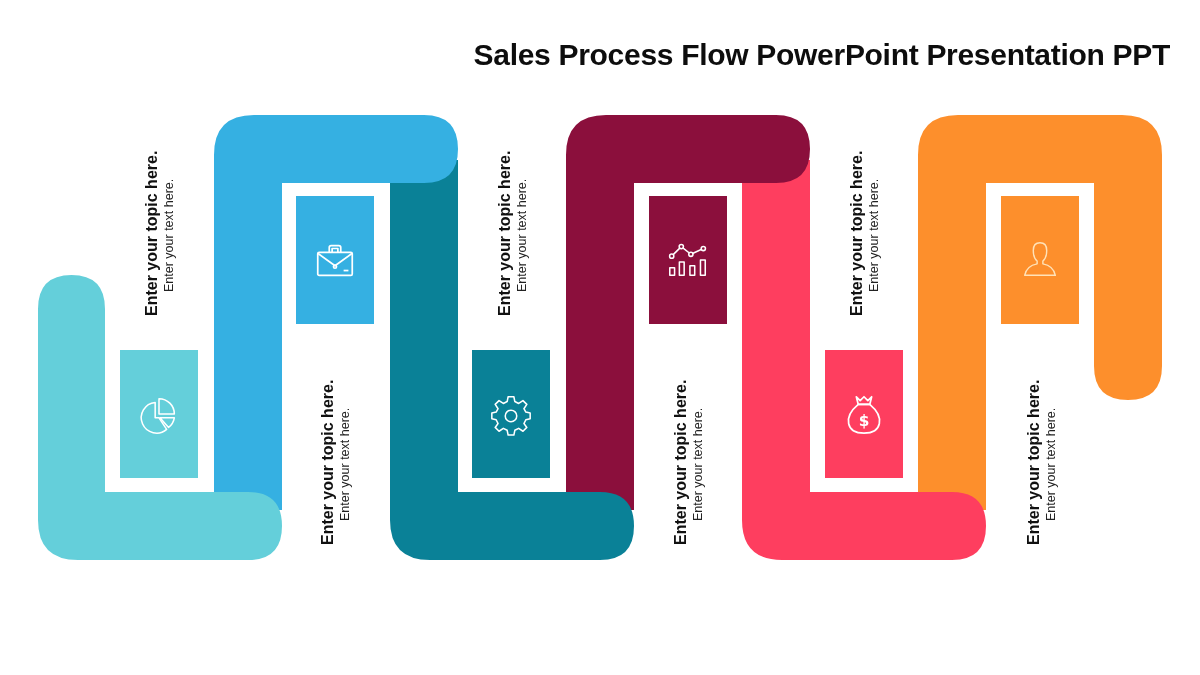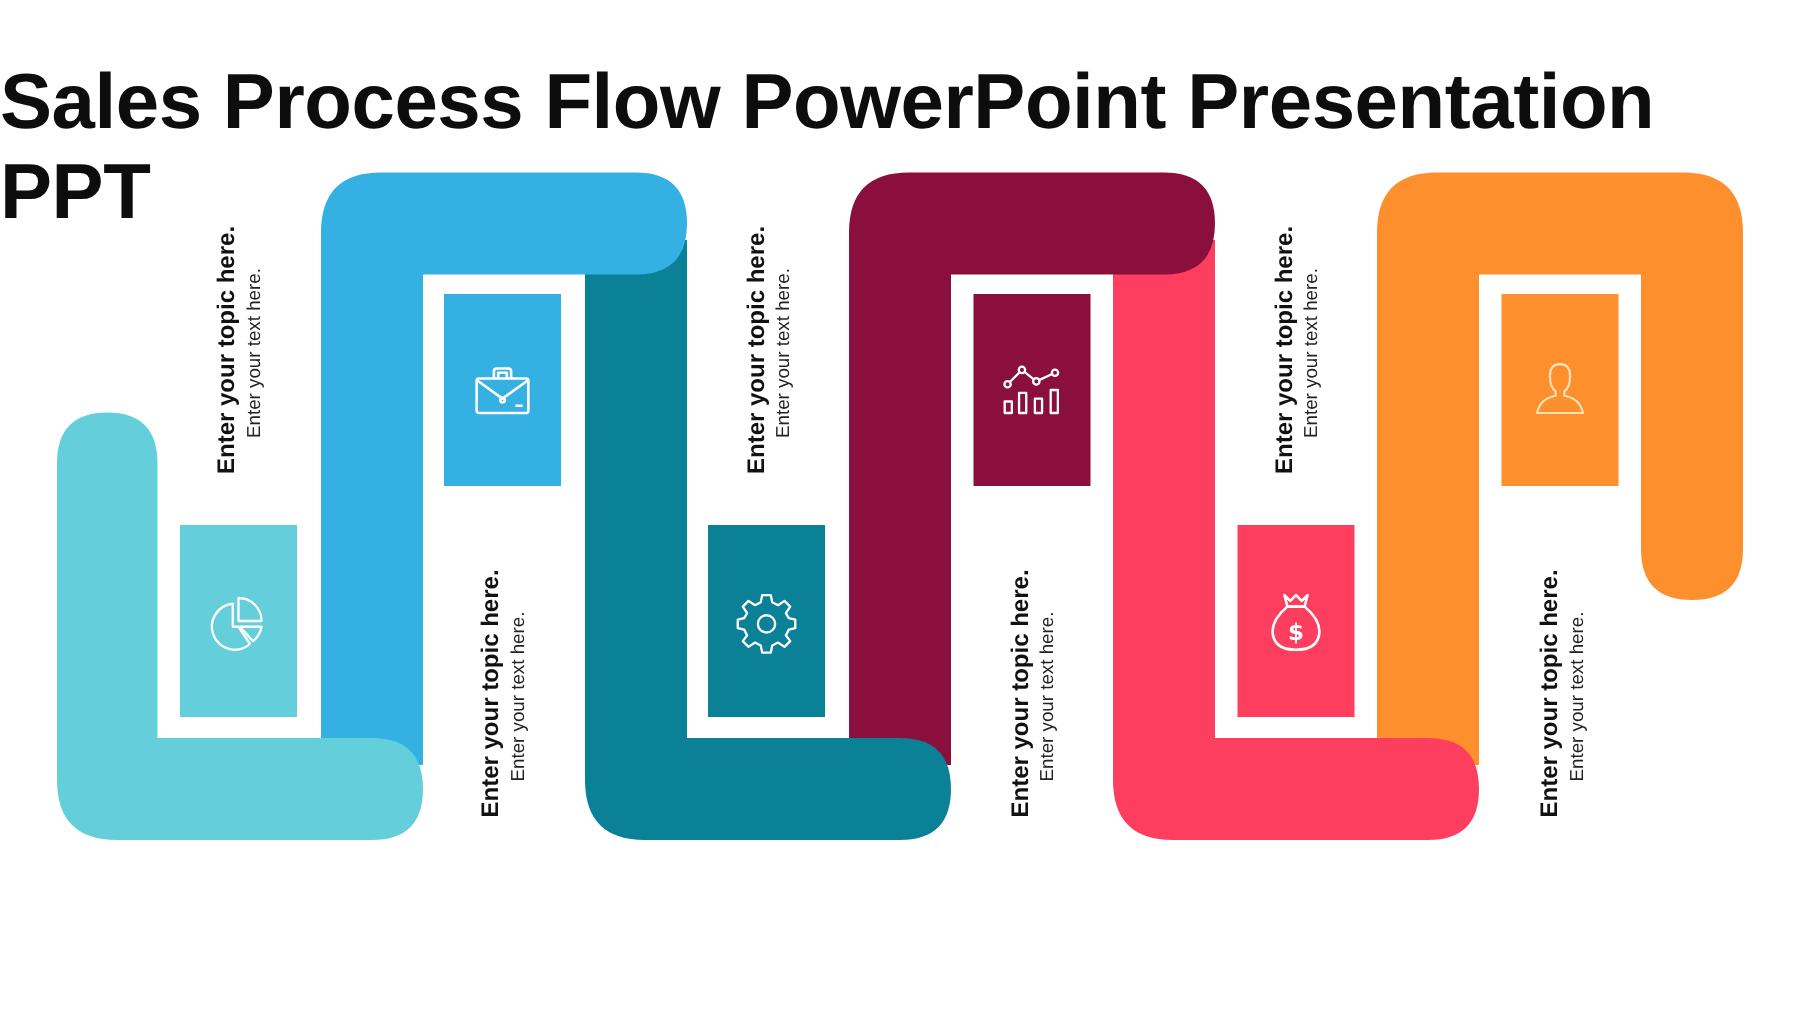--- a/index.html
+++ b/index.html
@@ -1,17 +1,17 @@
 <!DOCTYPE html>
 <html><head>
 <meta charset="utf-8">
 <style>
   html, body { margin: 0; padding: 0; background: #ffffff; }
   body { width: 1200px; height: 675px; position: relative; overflow: hidden; font-family: "Liberation Sans", sans-serif; }
-  .title { position: absolute; left: 0; top: 38px; width: 1170px; text-align: left; font-size: 52px; font-weight: bold; color: #0d0d0d; letter-spacing: -0.3px; }
+  .title { position: absolute; left: 0; top: 38px; width: 1170px; text-align: right; font-size: 30px; font-weight: bold; color: #0d0d0d; letter-spacing: -0.3px; }
   .shape { position: absolute; }
   .icon-box { position: absolute; width: 78px; height: 128px; display: flex; align-items: center; justify-content: center; }
   .icon-box svg { width: 46px; height: 46px; }
   .label { position: absolute; width: 190px; height: 60px; transform-origin: 0 0; transform: rotate(-90deg); }
   .label .topic { font-weight: bold; font-size: 16px; color: #111; white-space: nowrap; line-height: 19px; }
   .label .text { font-size: 12.5px; color: #222; white-space: nowrap; line-height: 16px; padding-left: 24px; }
 </style>
 </head>
 <body>
 

